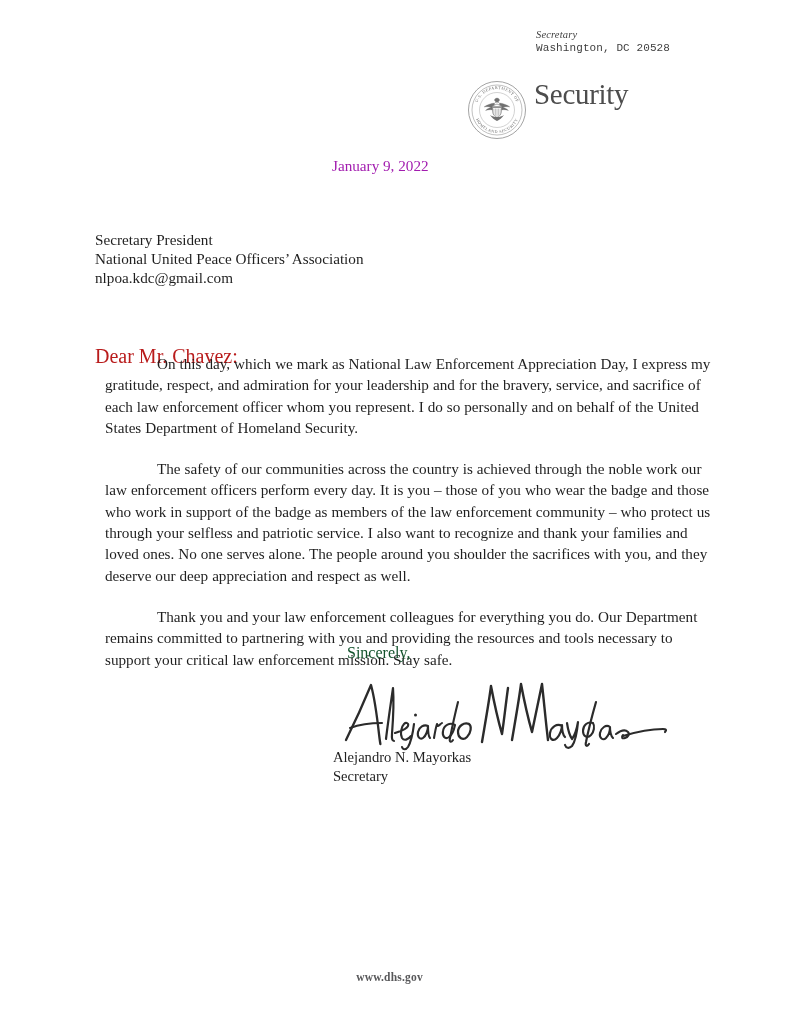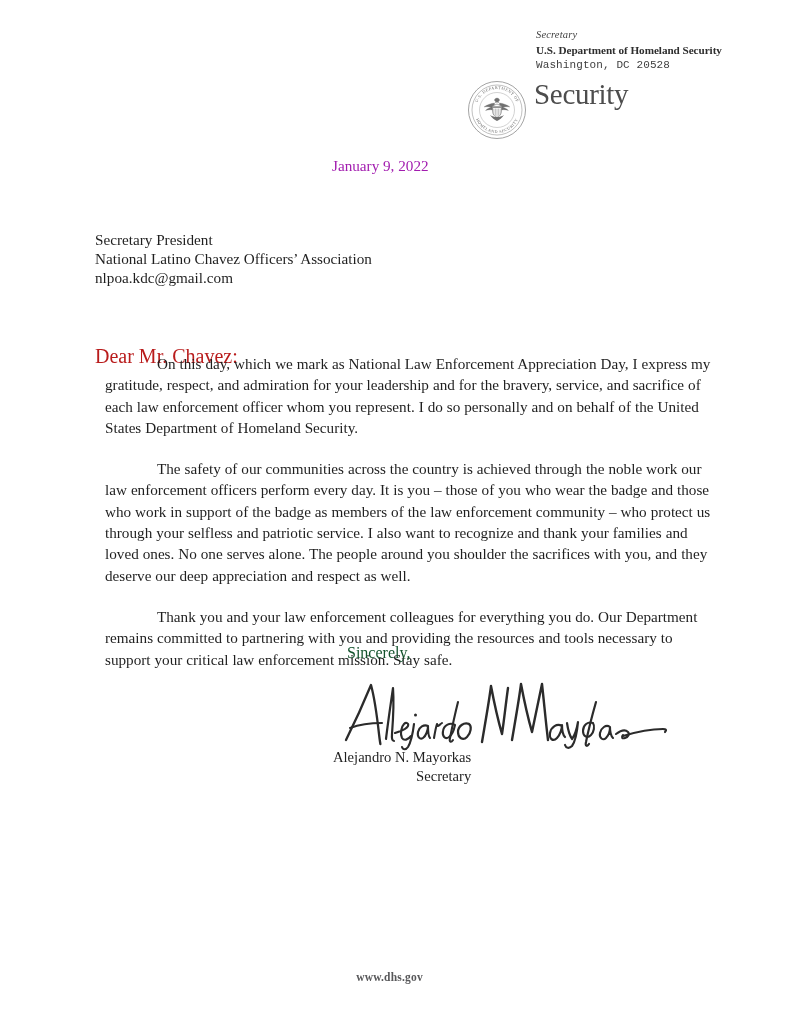--- a/index.html
+++ b/index.html
@@ -150,21 +150,21 @@
   .signature-wrap svg { display: block; }
 
   .signer {
     position: absolute;
     left: 333px;
     top: 748px;
     font-size: 14.6px;
     line-height: 18.6px;
     color: #1f1f1f;
   }
-  .signer div { white-space: nowrap; text-align: right; }
+  .signer div { white-space: nowrap; }
 
   .footer {
     position: absolute;
     left: 0;
     top: 971px;
     width: 779px;
     text-align: center;
     font-family: "Liberation Serif", serif;
     font-weight: bold;
     font-size: 11.5px;
@@ -211,34 +211,33 @@
             <line x1="63.2" y1="57" x2="63.2" y2="71.5"></line>
             <line x1="66.4" y1="57" x2="66.4" y2="70"></line>
           </g>
           <path d="M46 70 c4 6 9 10 14 12 c5 -2 10 -6 14 -12 c-5 3 -9 4 -14 4 c-5 0 -9 -1 -14 -4 z" stroke="none"></path>
         </g>
       </svg>
     </div>
 
     <div class="lh-text-block">
       <div class="lh-secretary">Secretary</div>
-      <div class="lh-dept">U.S. Department of Homeland Security</div>
       <div class="lh-city">Washington, DC 20528</div>
     </div>
 
     <div class="wordmark">
       <span>Security</span>
     </div>
   </div>
 
   <div class="date-line">January 9, 2022</div>
 
   <div class="addressee">
     <div>Secretary President</div>
-    <div>National Latino Chavez Officers’ Association</div>
+    <div>National United Peace Officers’ Association</div>
     <div>nlpoa.kdc@gmail.com</div>
   </div>
 
   <div class="salutation">Dear Mr. Chavez:</div>
 
   <div class="body-block">
     <p>On this day, which we mark as National Law Enforcement Appreciation Day, I express my gratitude, respect, and admiration for your leadership and for the bravery, service, and sacrifice of each law enforcement officer whom you represent.  I do so personally and on behalf of the United States Department of Homeland Security.</p>
     <p>The safety of our communities across the country is achieved through the noble work our law enforcement officers perform every day.  It is you – those of you who wear the badge and those who work in support of the badge as members of the law enforcement community – who protect us through your selfless and patriotic service.  I also want to recognize and thank your families and loved ones.  No one serves alone.  The people around you shoulder the sacrifices with you, and they deserve our deep appreciation and respect as well.</p>
     <p>Thank you and your law enforcement colleagues for everything you do.  Our Department remains committed to partnering with you and providing the resources and tools necessary to support your critical law enforcement mission.  Stay safe.</p>
   </div>

